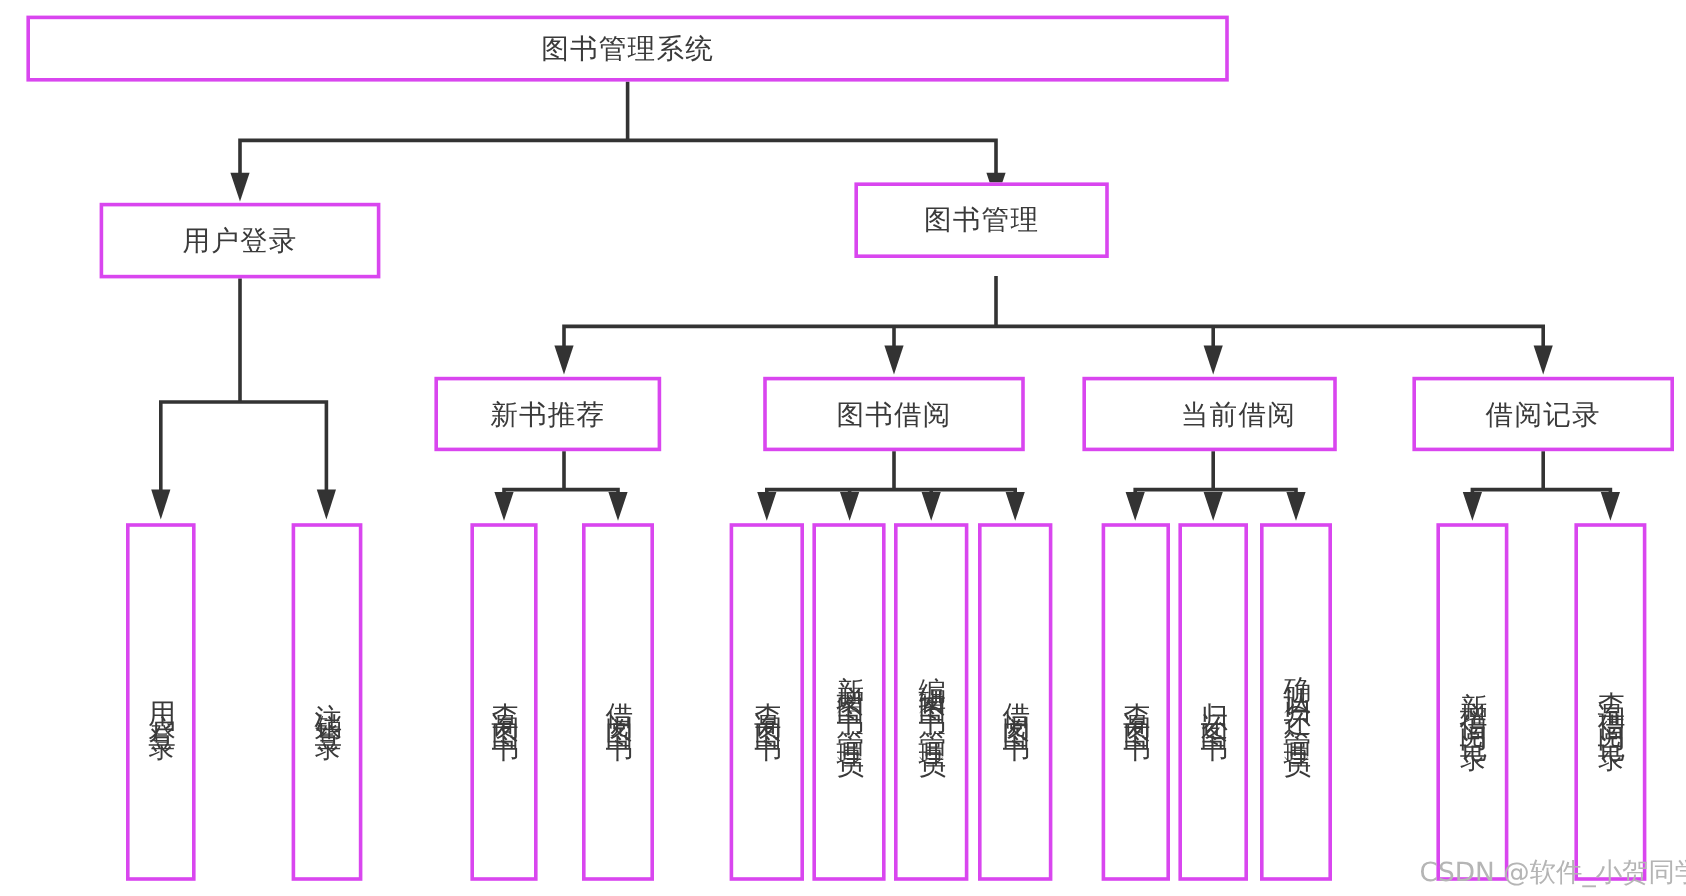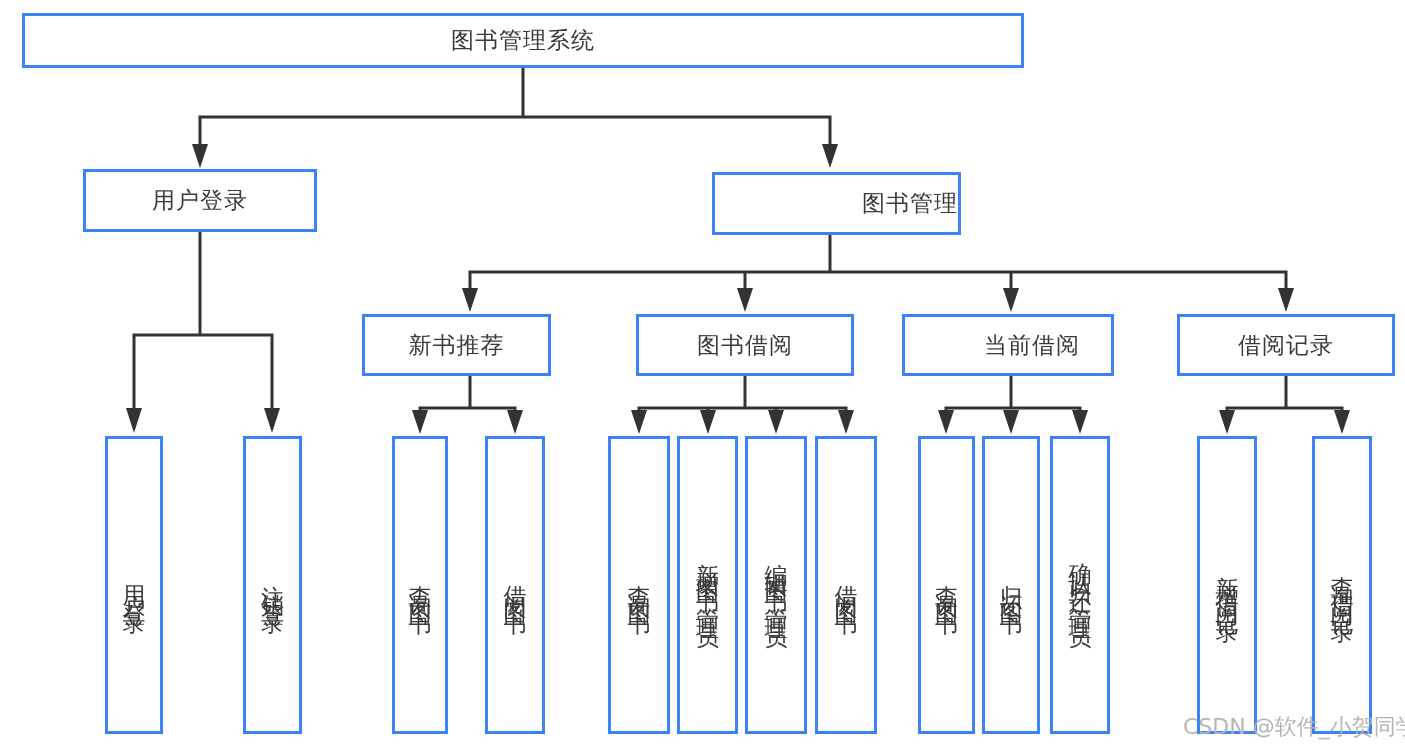--- a/index.html
+++ b/index.html
@@ -18,21 +18,21 @@
   #connectors {
     position: absolute;
     left: 0; top: 0;
     width: 1405px;
     height: 747px;
   }
   .node {
     position: absolute;
     box-sizing: border-box;
     background: #ffffff;
-    border: 3px solid #3b82f6;
+    border: 3px solid #d946ef;
     display: flex;
     align-items: center;
     justify-content: center;
     color: #3a3a3a;
   }
   .node .lbl {
     font-size: 23px;
     letter-spacing: 1px;
     color: #3a3a3a;
     white-space: nowrap;
@@ -131,21 +131,21 @@
     </g>
   </svg>
 
   <div class="node" style="left:22px; top:13px; width:1002px; height:55px;">
     <span class="lbl">图书管理系统</span>
   </div>
 
   <div class="node" style="left:83px; top:169px; width:234px; height:63px;">
     <span class="lbl">用户登录</span>
   </div>
-  <div class="node" style="left:712px; top:172px; width:249px; height:63px;justify-content:flex-end;">
+  <div class="node" style="left:712px; top:152px; width:212px; height:63px;">
     <span class="lbl">图书管理</span>
   </div>
 
   <div class="node" style="left:362px; top:314px; width:189px; height:62px;">
     <span class="lbl">新书推荐</span>
   </div>
   <div class="node" style="left:636px; top:314px; width:218px; height:62px;">
     <span class="lbl">图书借阅</span>
   </div>
   <div class="node" style="left:902px; top:314px; width:212px; height:62px;padding-left:48px;">

